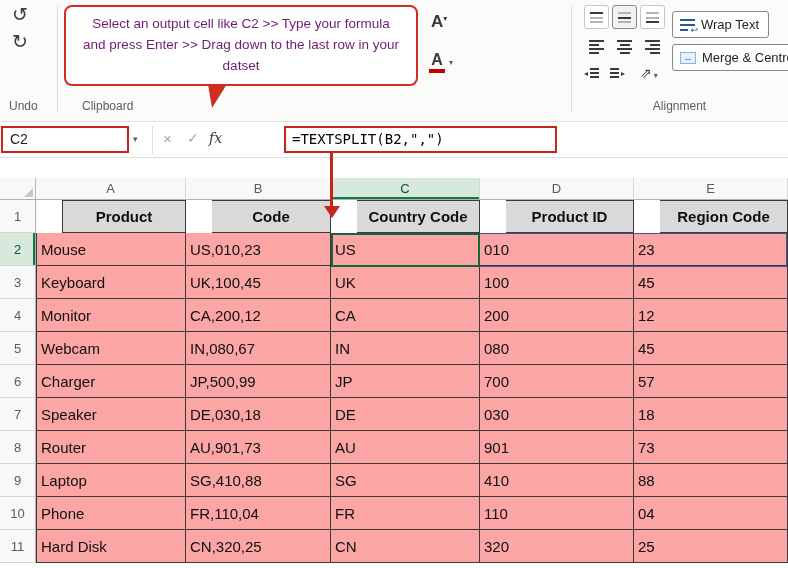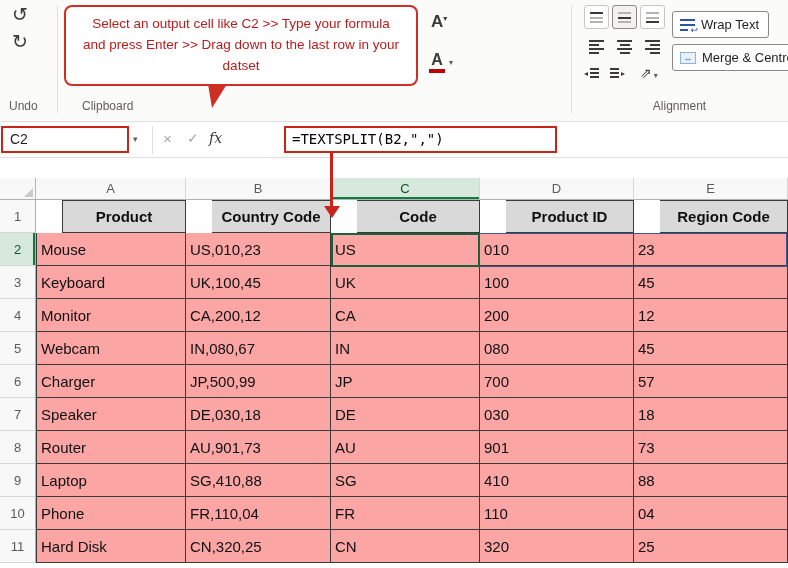--- a/index.html
+++ b/index.html
@@ -82,21 +82,21 @@
   .acell { position:absolute; left:331px; top:55px; width:149px; height:34px; border:2px solid #17643a; pointer-events:none; }
 
   
   .hl { position:absolute; border:2px solid #c9241a; z-index:7; pointer-events:none; }
   .hl-name { left:1px; top:126px; width:128px; height:27px; }
   .hl-form { left:284px; top:126px; width:273px; height:27px; }
   .rline { position:absolute; left:330px; top:152px; width:3px; height:55px; background:#c9241a; z-index:7; pointer-events:none; }
   .rhead { position:absolute; left:324px; top:206px; width:0; height:0; border-left:8px solid transparent; border-right:8px solid transparent; border-top:12px solid #c9241a; z-index:7; pointer-events:none; }
 
   .callout { position:absolute; left:64px; top:5px; width:354px; background:#fff; border:2px solid #cf2e22; border-radius:8px; padding:7px 14px; z-index:8; }
-  .callout-text { color:#b91c1c; font-size:13.5px; line-height:1.55; text-align:center; }
+  .callout-text { color:#701a75; font-size:13.5px; line-height:1.55; text-align:center; }
   .tail { position:absolute; left:142px; top:100%; width:0; height:0; border-top:24px solid #cf2e22; border-left:4px solid transparent; border-right:15px solid transparent; }
 </style>
 </head>
 <body>
 
 <div class="screen">
 
   <div class="ribbon">
     <button class="rb undo-b">↺</button>
     <button class="rb redo-b">↻</button>
@@ -172,22 +172,22 @@
         <div class="corner">
           <div class="ctri"></div>
         </div>
         <div class="colh">A</div>
         <div class="colh">B</div>
         <div class="colh act">C</div>
         <div class="colh">D</div>
         <div class="colh">E</div>
         <div class="rowh">1</div>
         <div class="cell thead bt bl">Product</div>
+        <div class="cell thead bt">Code</div>
         <div class="cell thead bt">Country Code</div>
-        <div class="cell thead bt">Code</div>
         <div class="cell thead bt">Product ID</div>
         <div class="cell thead bt">Region Code</div>
         <div class="rowh act">2</div>
         <div class="cell bl">Mouse</div>
         <div class="cell">US,010,23</div>
         <div class="cell">US</div>
         <div class="cell">010</div>
         <div class="cell">23</div>
         <div class="rowh">3</div>
         <div class="cell bl">Keyboard</div>

